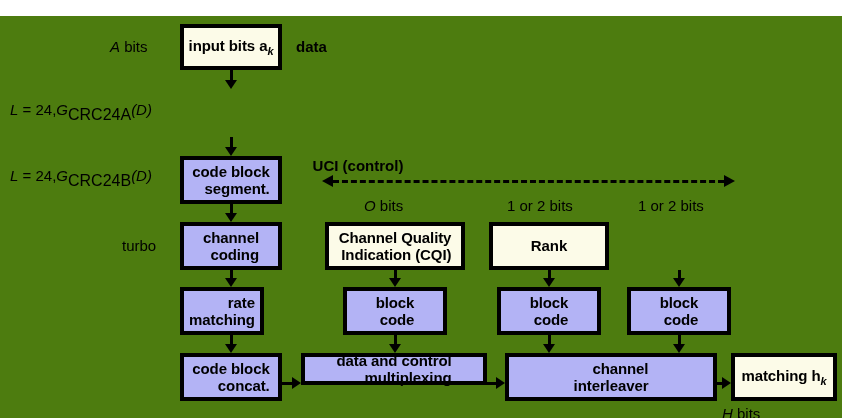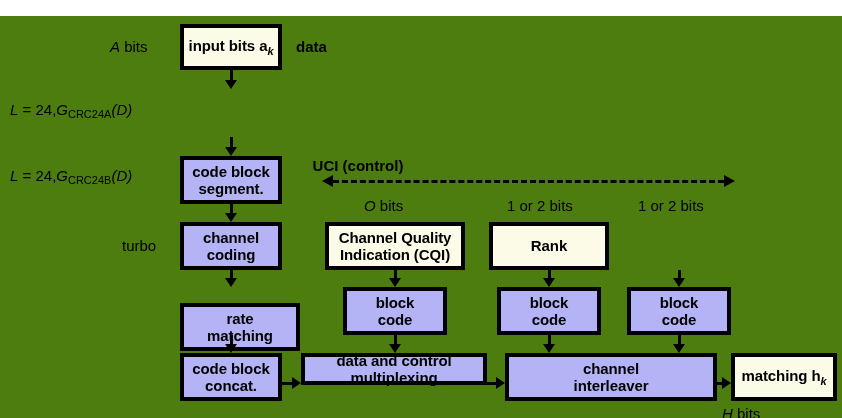--- a/index.html
+++ b/index.html
@@ -17,21 +17,21 @@
   }
 
   
   .block{
     position:absolute;
     box-sizing:border-box;
     border:4px solid #000000;
     display:flex;
     align-items:center;
     justify-content:center;
-    text-align:center;
+    text-align:right;
     font-weight:bold;
     font-size:15px;
     line-height:1.16;
     color:#000000;
     letter-spacing:-0.1px;
   }
   .block.blue{ background:#b3b3f5; }
   .block.cream{ background:#fcfbe8; }
   .block .txt{ display:block; padding:0 3px; }
 
@@ -39,21 +39,21 @@
   .label{
     position:absolute;
     font-size:15px;
     color:#000000;
     white-space:nowrap;
     line-height:1.1;
   }
   .label.bold{ font-weight:bold; }
   .ital{ font-style:italic; }
   .sub{ font-size:11px; vertical-align:-0.32em; font-style:italic; }
-  .subsm{ font-size:11px; vertical-align:-0.3em; font-style:normal; }
+  .subsm{ font-size:16px; vertical-align:-0.3em; font-style:normal; }
   .sup{ font-size:15px; }
 
   
   .varrow{ position:absolute; }
   .varrow .stem{
     position:absolute; left:50%; top:0;
     width:3px; margin-left:-1.5px; background:#000;
   }
   .varrow .head{
     position:absolute; left:50%; bottom:0;
@@ -147,21 +147,21 @@
 
 
   <div class="block blue" style="left:180px; top:140px; width:102px; height:48px;">
     <span class="txt"><span>code block</span><br><span>segment.</span></span>
   </div>
 
   <div class="block blue" style="left:180px; top:206px; width:102px; height:48px;">
     <span class="txt"><span>channel</span><br><span>coding</span></span>
   </div>
 
-  <div class="block blue" style="left:180px; top:287px; width:120px; height:48px;">
+  <div class="block blue" style="left:180px; top:271px; width:84px; height:48px;">
     <span class="txt"><span>rate</span><br><span>matching</span></span>
   </div>
 
   <div class="block blue" style="left:180px; top:337px; width:102px; height:48px;">
     <span class="txt"><span>code block</span><br><span>concat.</span></span>
   </div>
 
   <div class="block cream" style="left:325px; top:206px; width:140px; height:48px;">
     <span class="txt"><span>Channel Quality</span><br><span>Indication (CQI)</span></span>
   </div>

